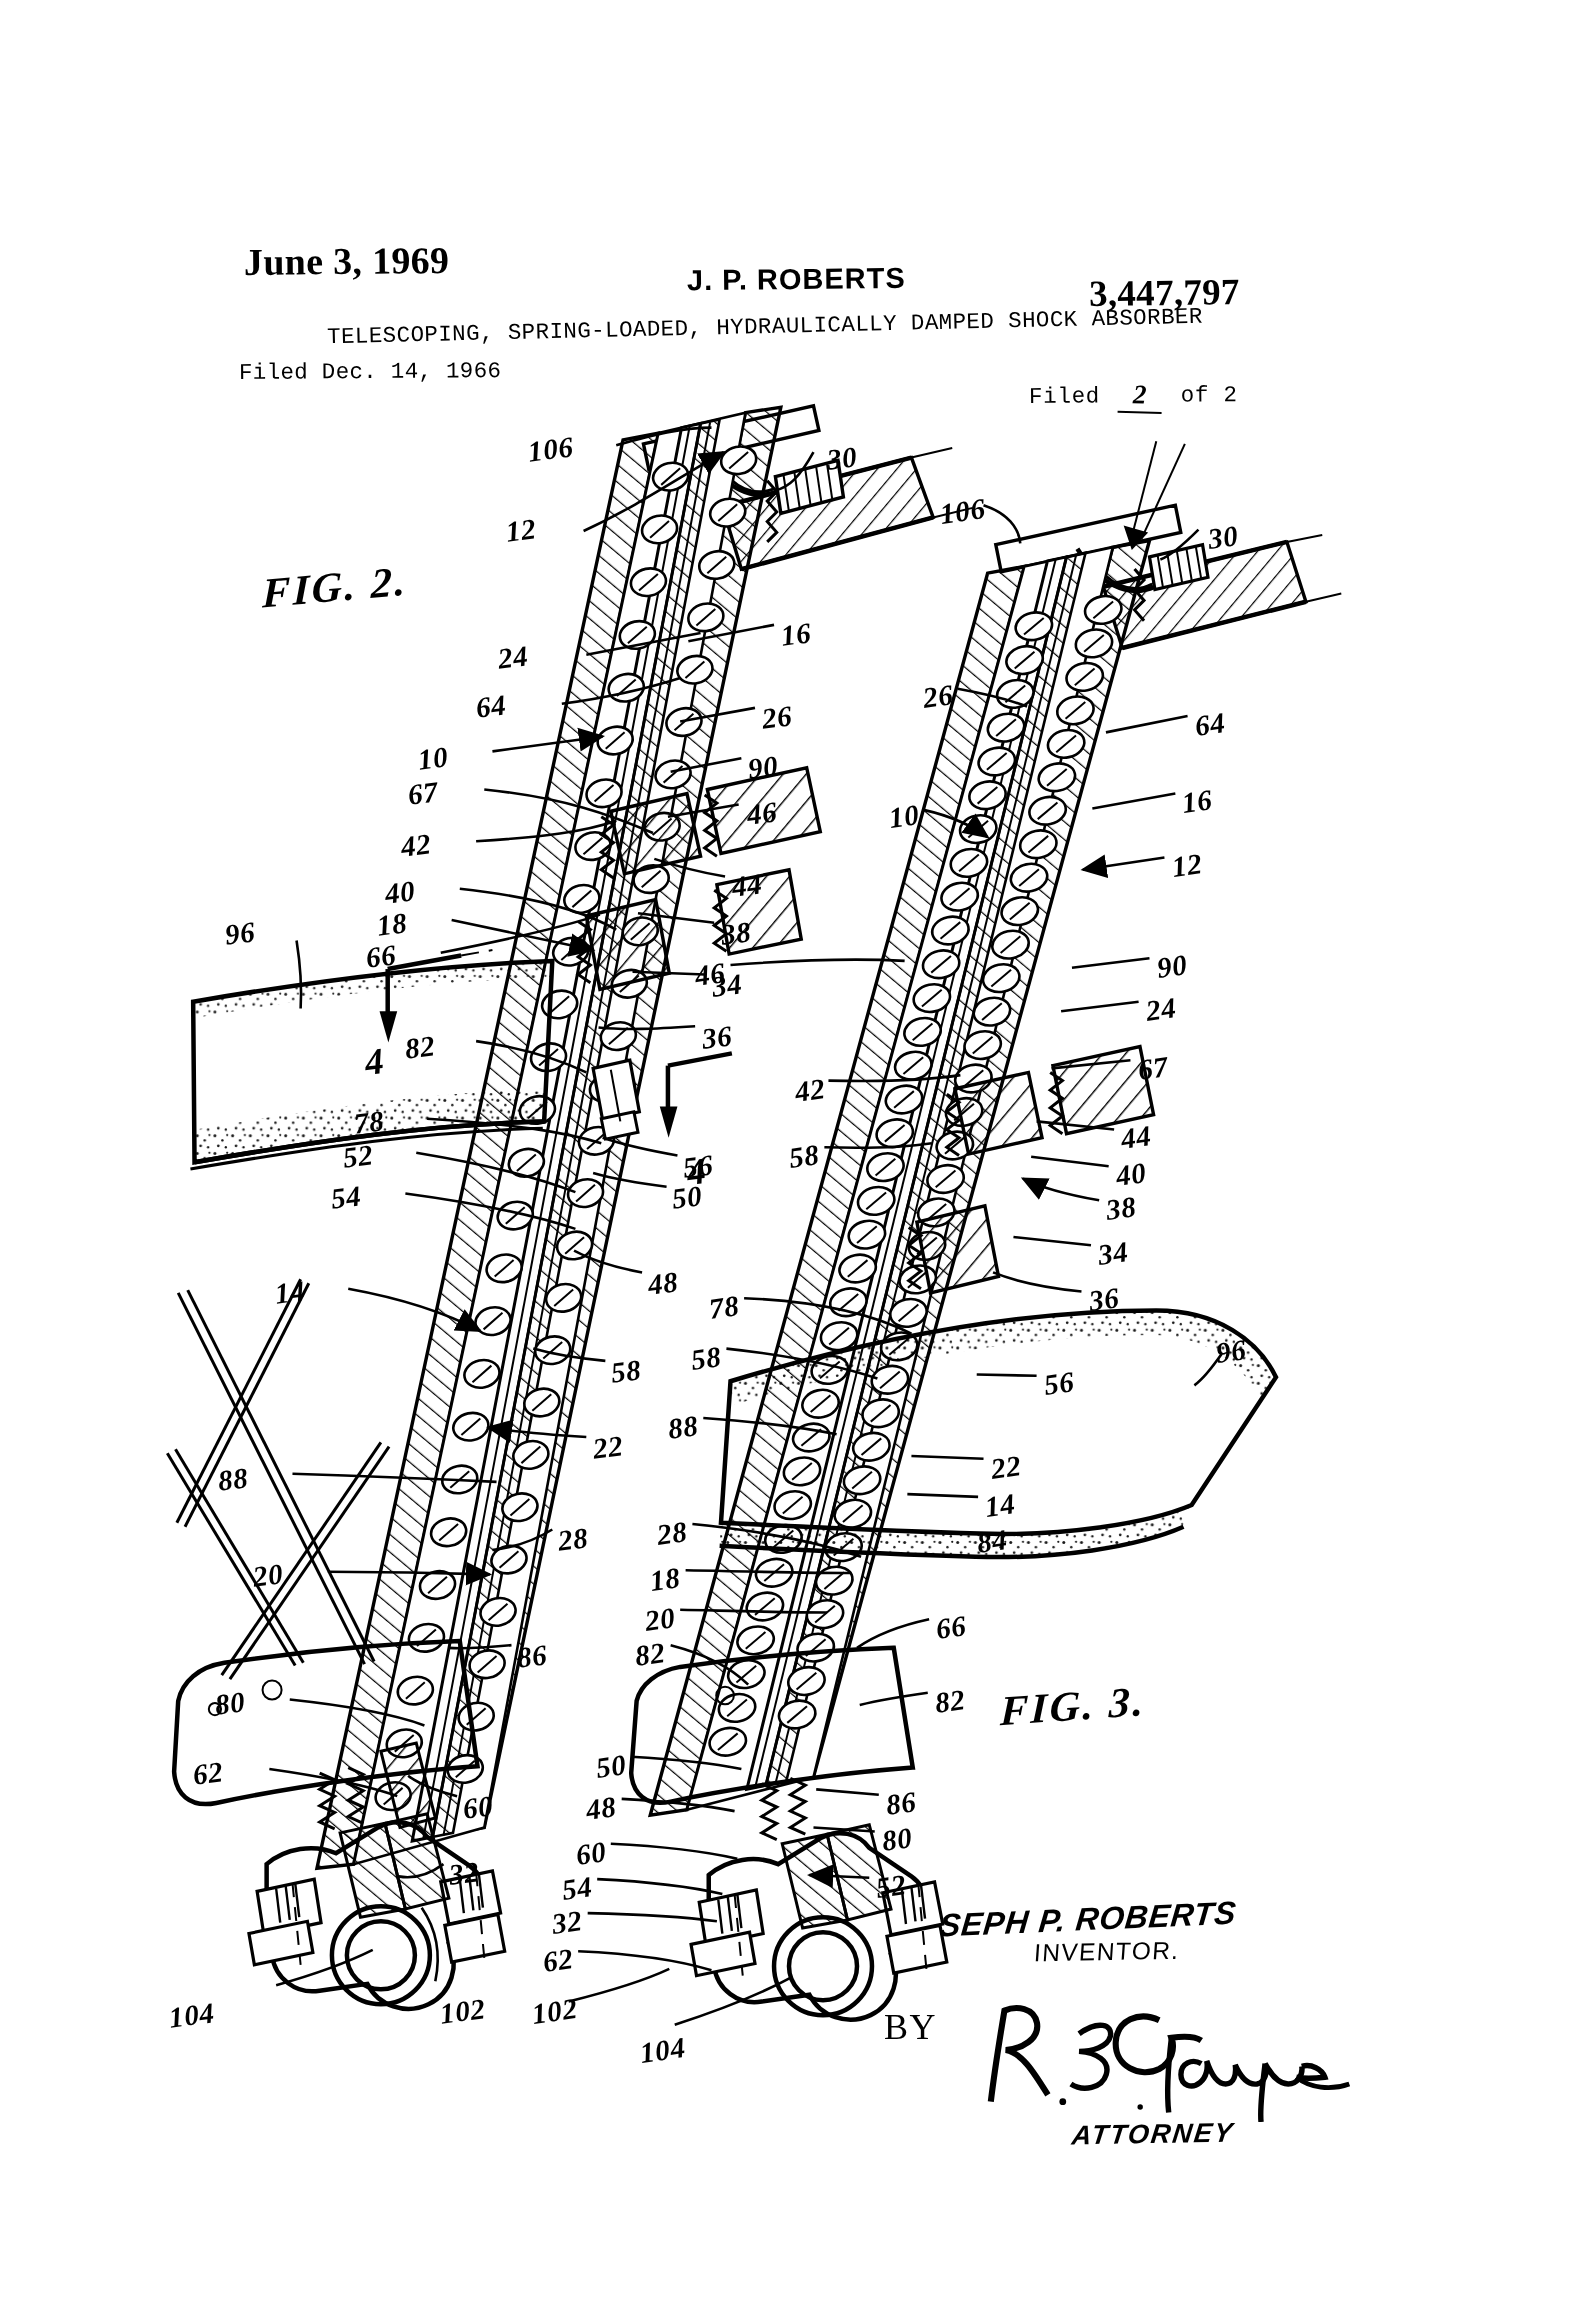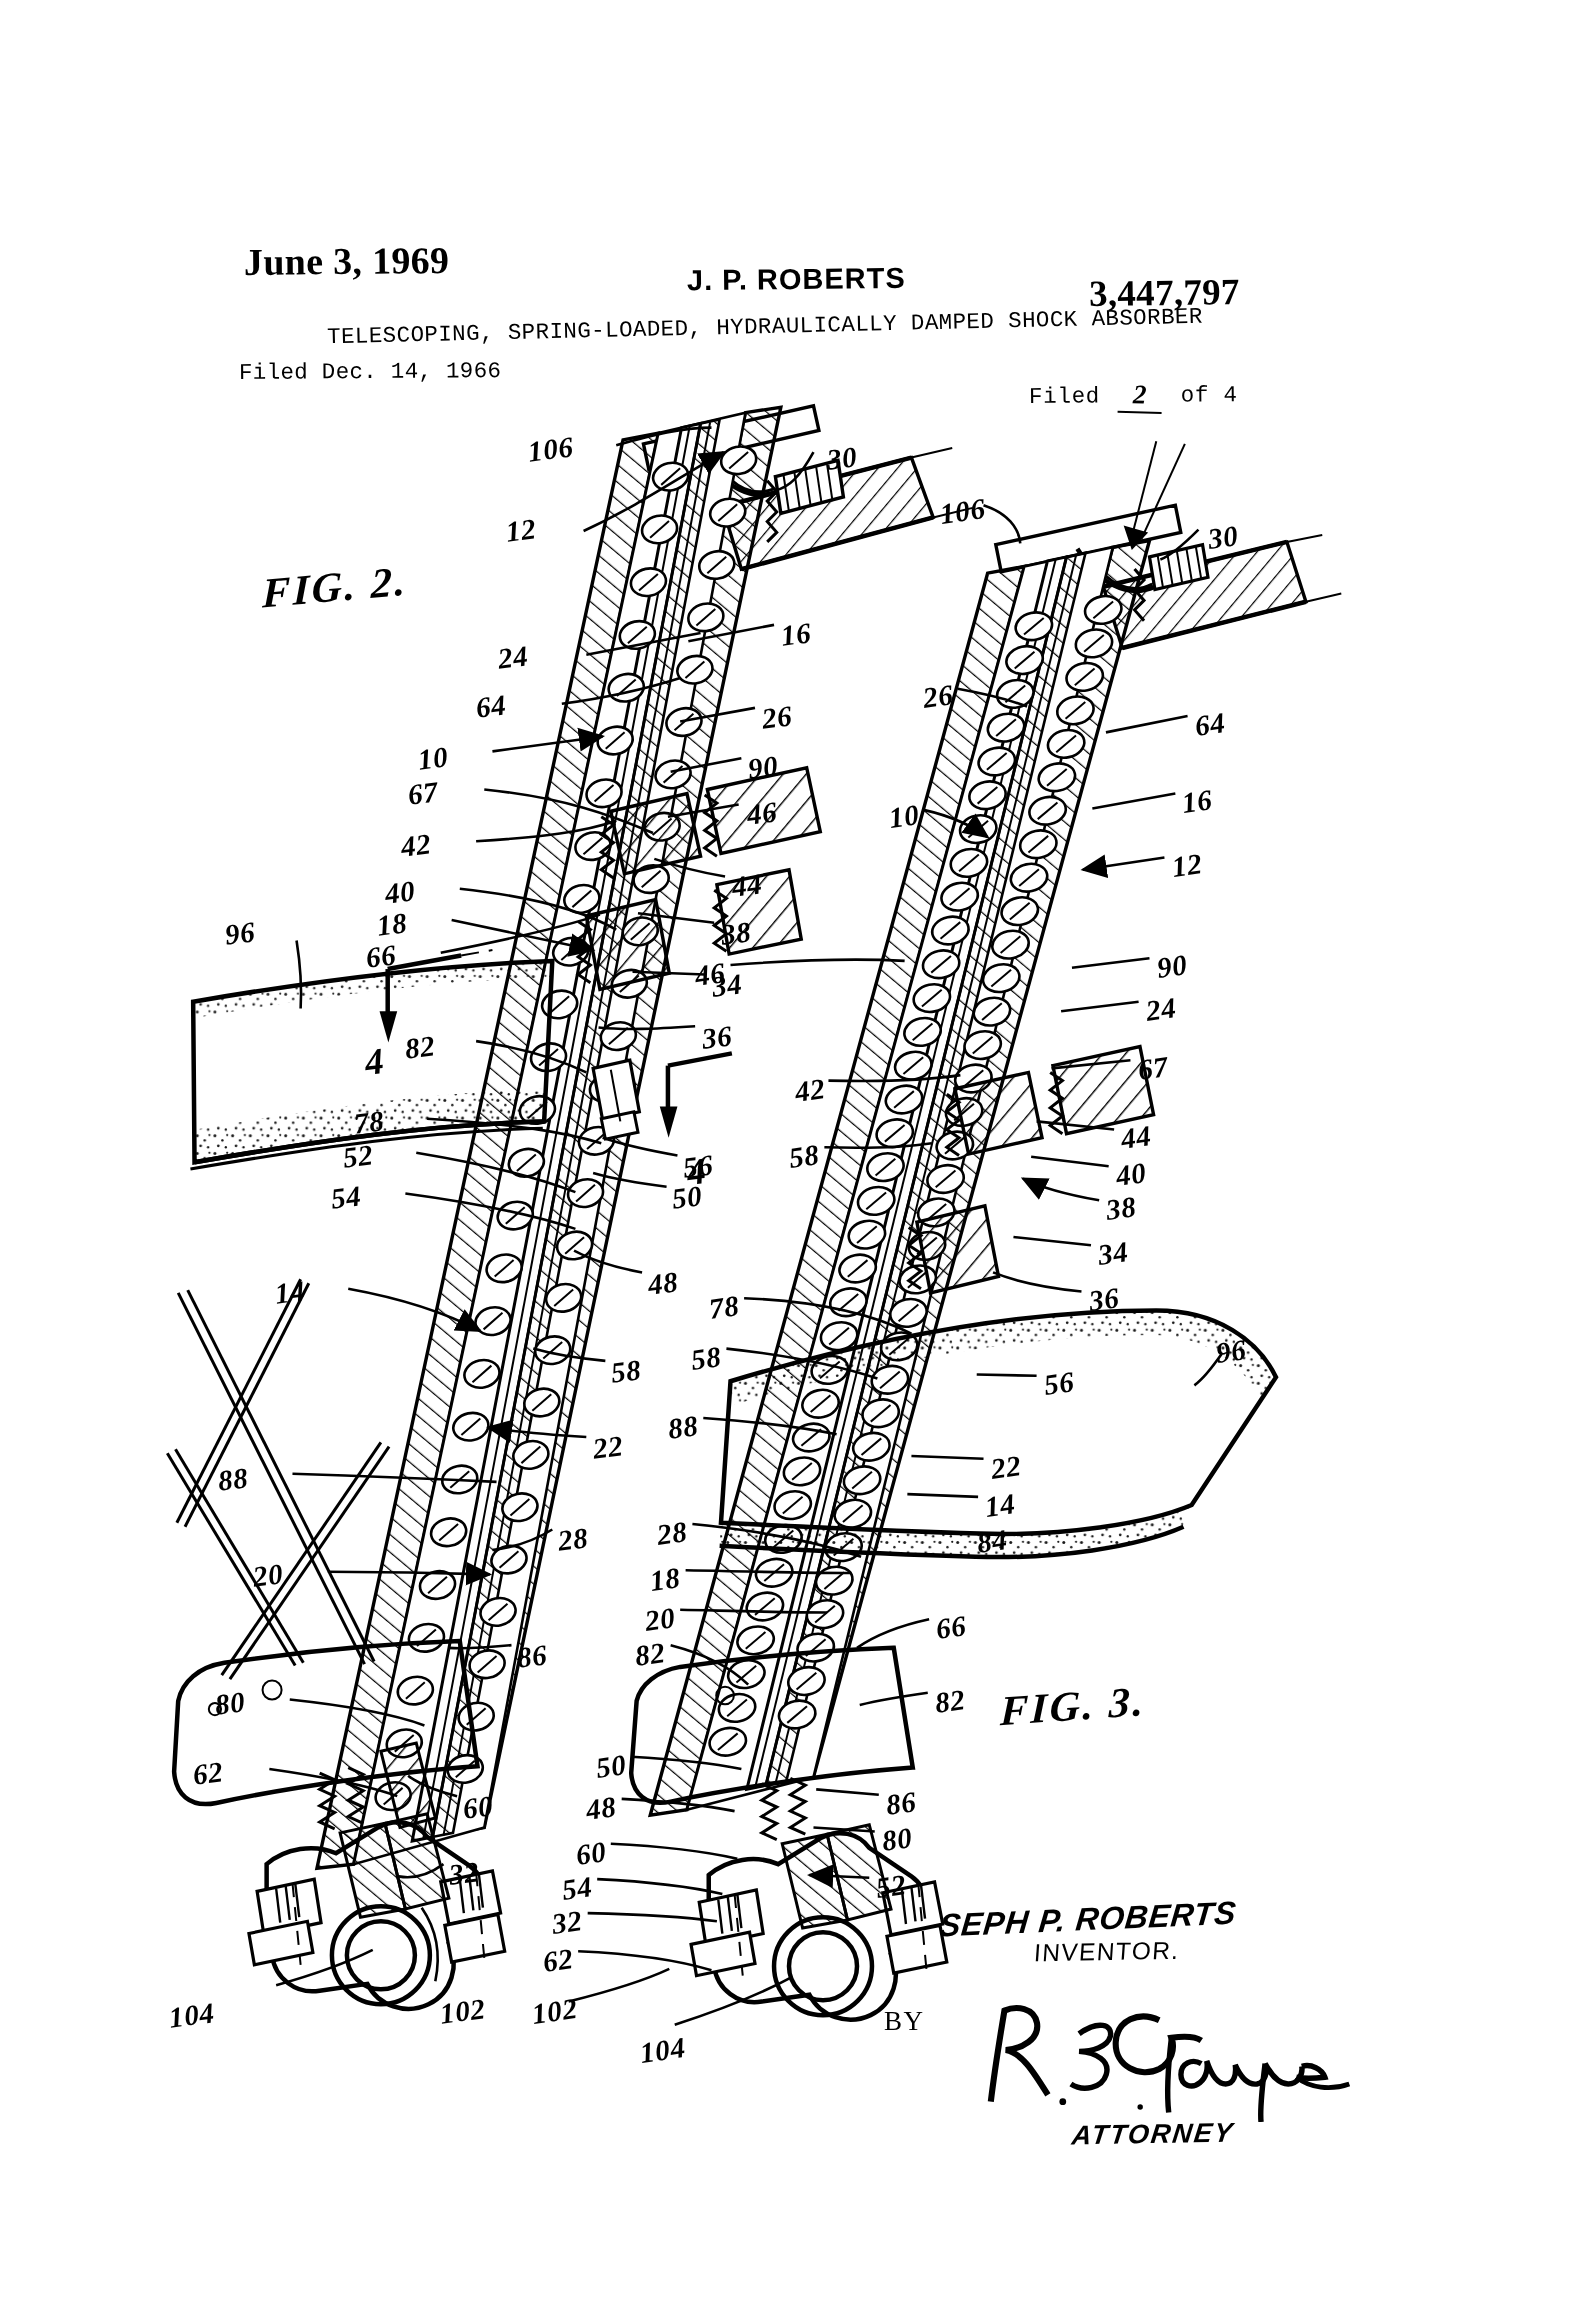--- a/index.html
+++ b/index.html
@@ -37,21 +37,21 @@
        transform:rotate(-7deg);}
   .ref.r2{transform:rotate(-8deg);}
 
   
   .sig-name{position:absolute;left:895px;top:1902px;font-family:"Liberation Sans",sans-serif;
             font-style:italic;font-weight:bold;font-size:32px;letter-spacing:0.7px;
             transform:rotate(-2.5deg) skewX(-8deg);white-space:nowrap;}
   .sig-role{position:absolute;left:1034px;top:1938px;font-family:"Liberation Sans",sans-serif;
             font-size:24.5px;letter-spacing:1.4px;transform:rotate(-1deg) skewX(-5deg);}
   .sig-by{position:absolute;left:884px;top:2006px;font-family:"Liberation Serif",serif;
-          font-size:27px;letter-spacing:1.4px;}
+          font-size:36px;letter-spacing:1.4px;}
   .sig-hand{position:absolute;left:977px;top:1993px;width:435px;height:129px;}
   .sig-attorney{position:absolute;left:1072px;top:2119px;font-family:"Liberation Sans",sans-serif;
                 font-style:italic;font-weight:bold;font-size:27px;letter-spacing:2px;
                 transform:rotate(-1deg) skewX(-8deg);}
 
   
   #art{position:absolute;left:0;top:0;width:1578px;height:2319px;pointer-events:none;}
   #art line,#art path,#art polyline,#art polygon,#art circle,#art ellipse{
       vector-effect:non-scaling-stroke;}
   .ln{stroke:#000;fill:none;stroke-width:3;}
@@ -66,21 +66,21 @@
 <div id="sheet">
 
   <div class="hdr-date">June 3, 1969</div>
   <div class="hdr-inv">J. P. ROBERTS</div>
   <div class="hdr-num">3,447,797</div>
   <div class="hdr-title">TELESCOPING, SPRING-LOADED, HYDRAULICALLY DAMPED SHOCK ABSORBER</div>
   <div class="hdr-filed">Filed Dec. 14, 1966</div>
   <div class="hdr-sheet">
     <span>Filed</span>
     <span class="sheet-no">2</span>
-    <span>of 4</span>
+    <span>of 2</span>
   </div>
 
   <div class="fig-label" id="fig2-label">FIG. 2.</div>
   <div class="fig-label" id="fig3-label">FIG. 3.</div>
 
   <div class="sig-name">JOSEPH P. ROBERTS</div>
   <div class="sig-role">INVENTOR.</div>
   <div class="sig-by">BY</div>
   <div class="sig-hand">
     <svg viewBox="0 0 640 190" width="435" height="129">

